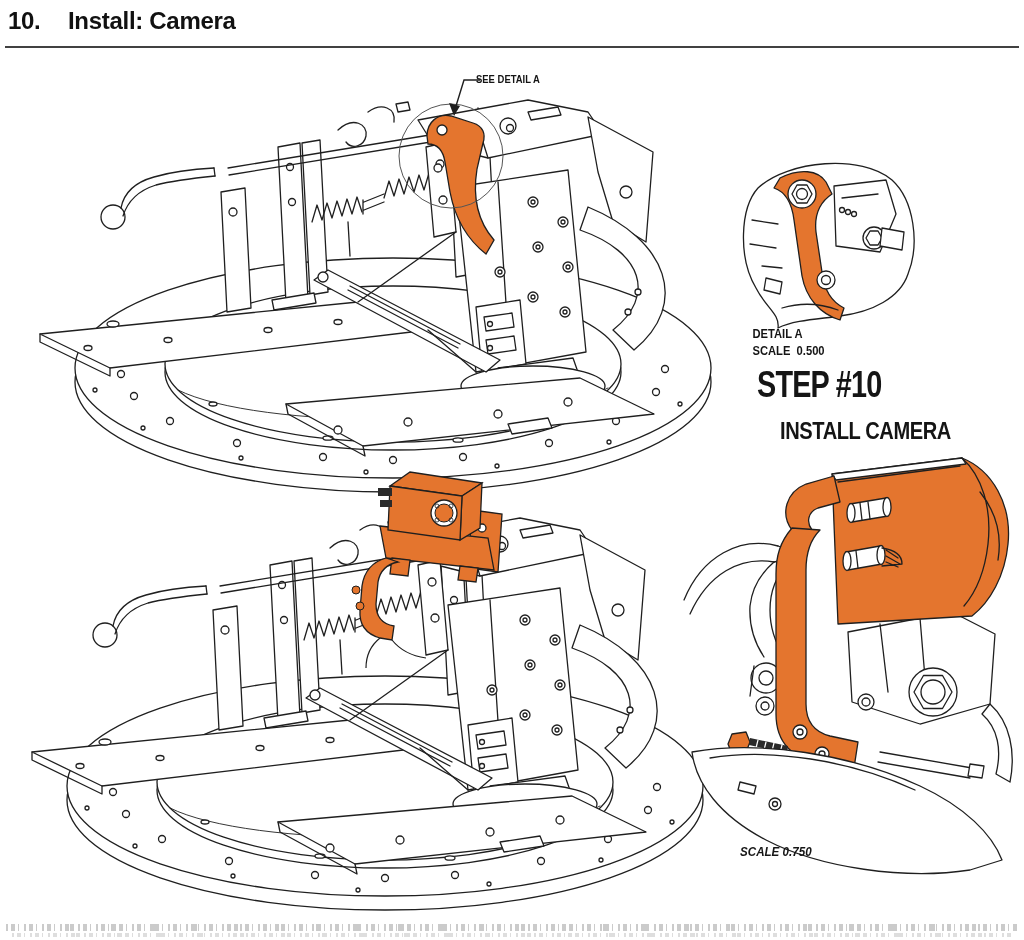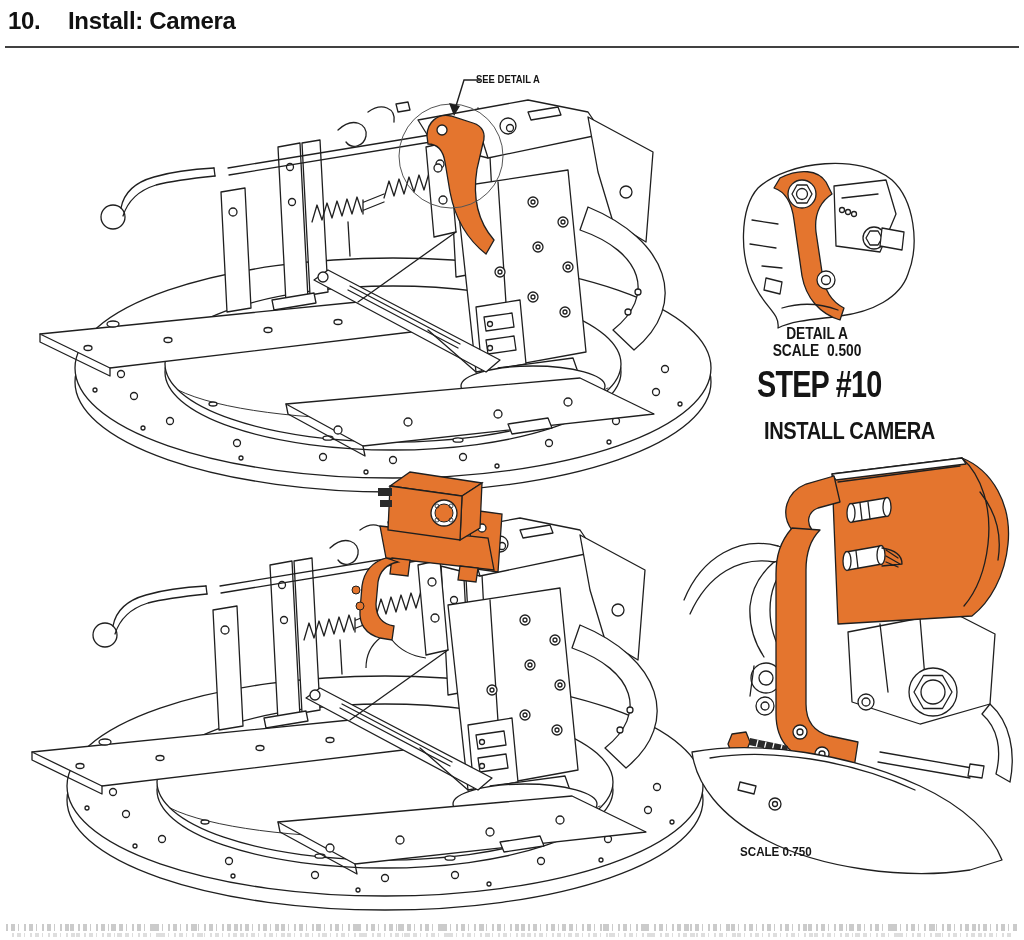--- a/index.html
+++ b/index.html
@@ -14,21 +14,21 @@
   .orange{fill:var(--highlight-orange,#E4752E);}
   .dark{fill:#2a2a2a;stroke:none;}
   
   .hdr{font-size:24px;font-weight:700;letter-spacing:-0.3px;}
   .rule{background:#414141;height:2px;}
   
   .cond{font-weight:700;display:inline-block;transform:scaleX(0.86);transform-origin:left center;
         letter-spacing:0;white-space:pre;color:#151515;}
   .cond-c{transform-origin:center center;display:block;}
   .callout{font-size:11px;}
-  .cap{font-size:16px;line-height:17px;text-align:center;}
+  .cap{font-size:13px;line-height:17px;text-align:left;}
   .step1{font-size:36px;letter-spacing:-1px;transform:scaleX(0.80);}
   .step2{font-size:24.5px;letter-spacing:-0.5px;transform:scaleX(0.82);}
   .scalenote{font-size:13.5px;}
   
   .clipstrip{background-image:
      repeating-linear-gradient(90deg,#8d8d8d 0 2px,transparent 2px 5px,#8d8d8d 5px 9px,transparent 9px 12px,#8d8d8d 12px 13px,transparent 13px 18px),
      repeating-linear-gradient(90deg,transparent 0 23px,#8d8d8d 23px 27px,transparent 27px 41px);}
 </style>
 </head>
 <body>
@@ -216,21 +216,21 @@
   </g>
 </svg>
 <div class="abs cap" style="left:742px;top:325px;width:150px;">
   <span class="cond cond-c">DETAIL A</span>
   <span class="cond cond-c">SCALE  0.500</span>
 </div>
 
 <div class="abs" style="left:757px;top:364px;">
   <span class="cond step1">STEP #10</span>
 </div>
-<div class="abs" style="left:764px;top:417px;">
+<div class="abs" style="left:780px;top:417px;">
   <span class="cond step2">INSTALL CAMERA</span>
 </div>
 
 <svg class="abs" style="left:20px;top:450px;" width="680" height="460" viewBox="0 0 680 460" aria-hidden="true">
   <use href="#asm" x="0" y="40"></use>
   <g>
 
     <path class="orange" stroke="#1f1f1f" stroke-width="1.3" d="M452,60 L482,64 L478,122 L448,118 Z"></path>
     <circle cx="462" cy="78" r="4" class="art"></circle>
       <circle cx="460" cy="102" r="4" class="art"></circle>
@@ -331,18 +331,18 @@
 
     <g>
       <path d="M12,300 C80,288 170,302 240,334 C285,355 312,382 322,408 L290,418 C225,428 140,416 86,388 C40,364 16,332 12,300 Z"></path>
       <path class="nf" d="M30,306 C90,296 170,308 235,338"></path>
       <circle cx="95" cy="352" r="6"></circle>
         <circle cx="95" cy="352" r="2.5"></circle>
       <path d="M60,330 l16,4 l-2,8 l-16,-4 Z"></path>
     </g>
   </g>
 </svg>
-<div class="abs" style="left:740px;top:842px;">
+<div class="abs" style="left:740px;top:842px;font-style:italic;">
   <span class="cond scalenote">SCALE 0.750</span>
 </div>
 
 <div class="abs clipstrip" style="left:6px;top:924px;width:1012px;height:7px;opacity:.45;"></div>
 <div class="abs clipstrip" style="left:12px;top:933px;width:1000px;height:4px;opacity:.28;"></div>
 
 </body></html>

